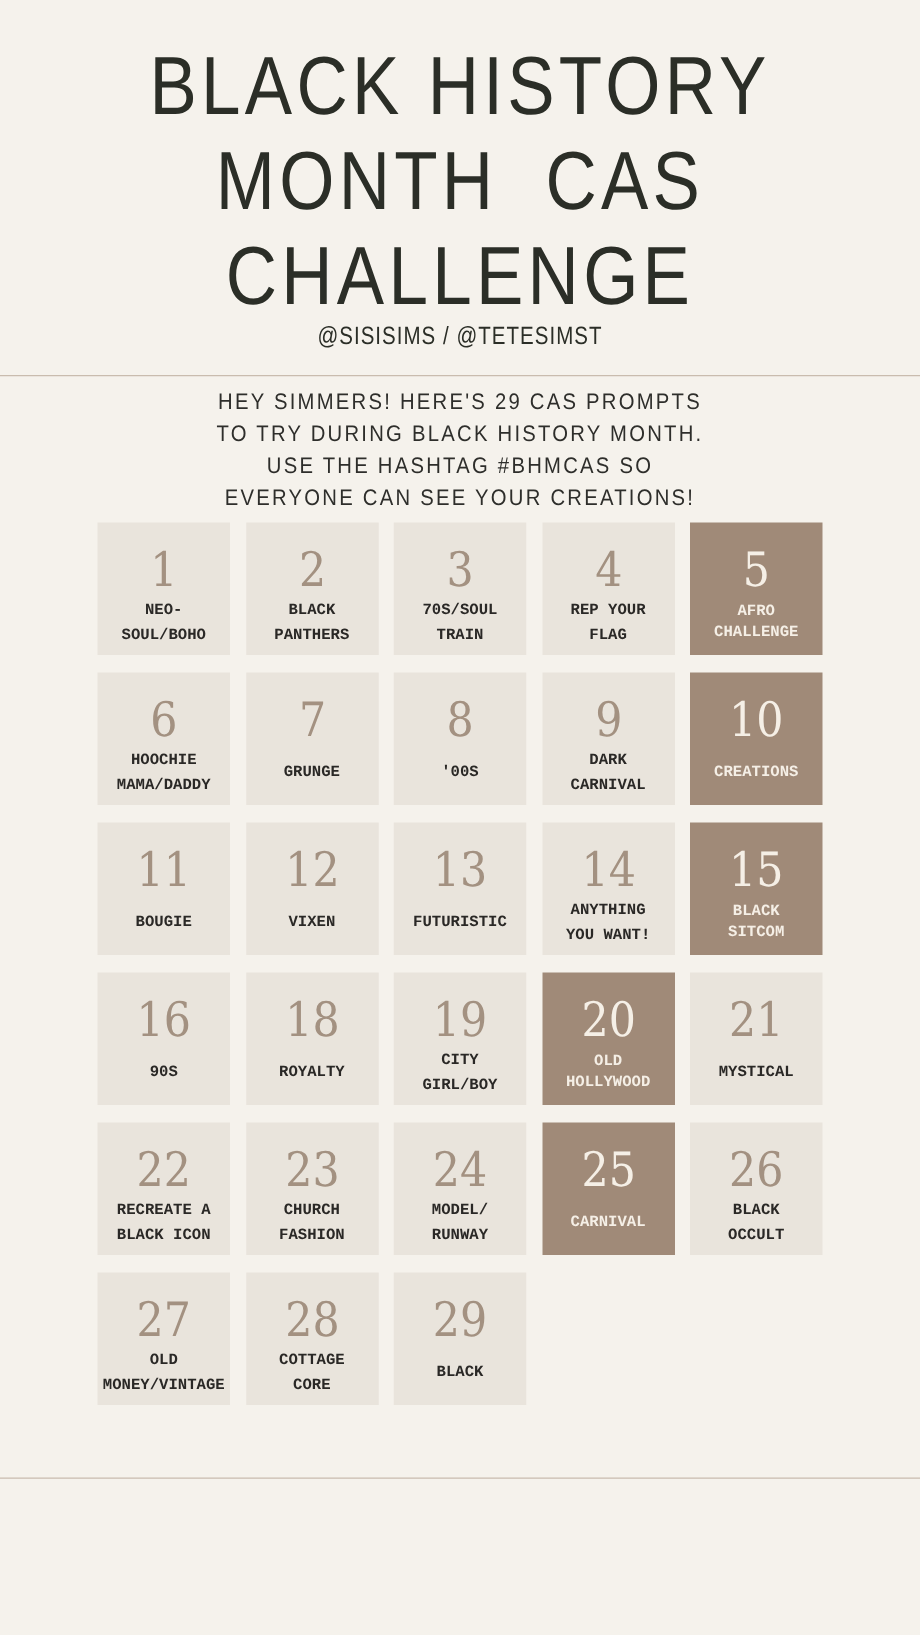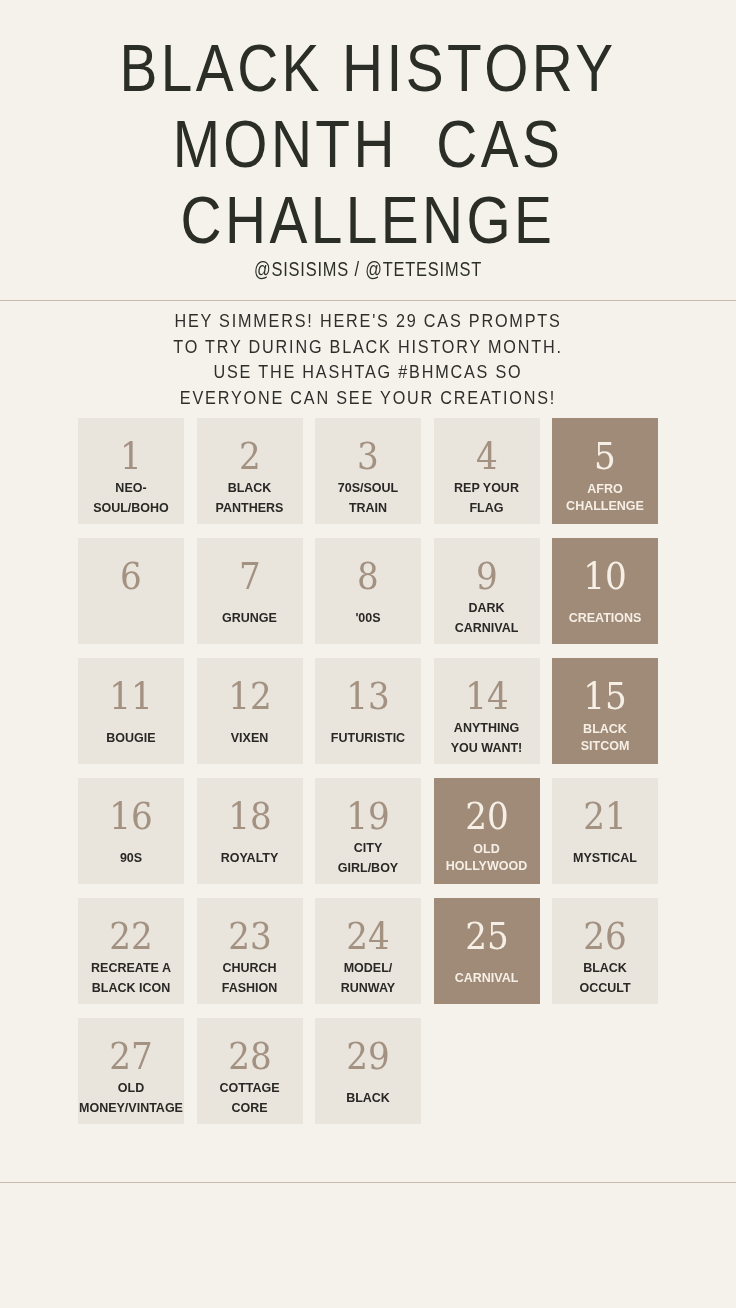--- a/index.html
+++ b/index.html
@@ -65,21 +65,21 @@
     font-weight: 300;
     font-size: 38px; line-height: 44px;
     color: #a39181;
     transform: scaleX(0.9);
   }
   .tile.dark .num { color: #f5efe6; }
   .tile .lbl {
     position: absolute; left: -6px; right: -6px; top: 58px;
     height: 44px;
     display: flex; align-items: center; justify-content: center;
-    font-family: Liberation Sans, sans-serif;
+    font-family: Liberation Mono, monospace;
     font-weight: 700;
     font-size: 12.5px; line-height: 20px;
     color: #2a2826;
     white-space: pre-line;
   }
   .tile.dark .lbl { color: #f5efe6; line-height: 17px; }
 </style>
 </head>
 <body>
 
@@ -118,20 +118,22 @@
       <div class="lbl">REP YOUR
 FLAG</div>
     </div>
   <div class="tile dark">
       <div class="num">5</div>
       <div class="lbl">AFRO
 CHALLENGE</div>
     </div>
   <div class="tile">
       <div class="num">6</div>
+      <div class="lbl">HOOCHIE
+MAMA/DADDY</div>
     </div>
   <div class="tile">
       <div class="num">7</div>
       <div class="lbl">GRUNGE</div>
     </div>
   <div class="tile">
       <div class="num">8</div>
       <div class="lbl">'00S</div>
     </div>
   <div class="tile">

